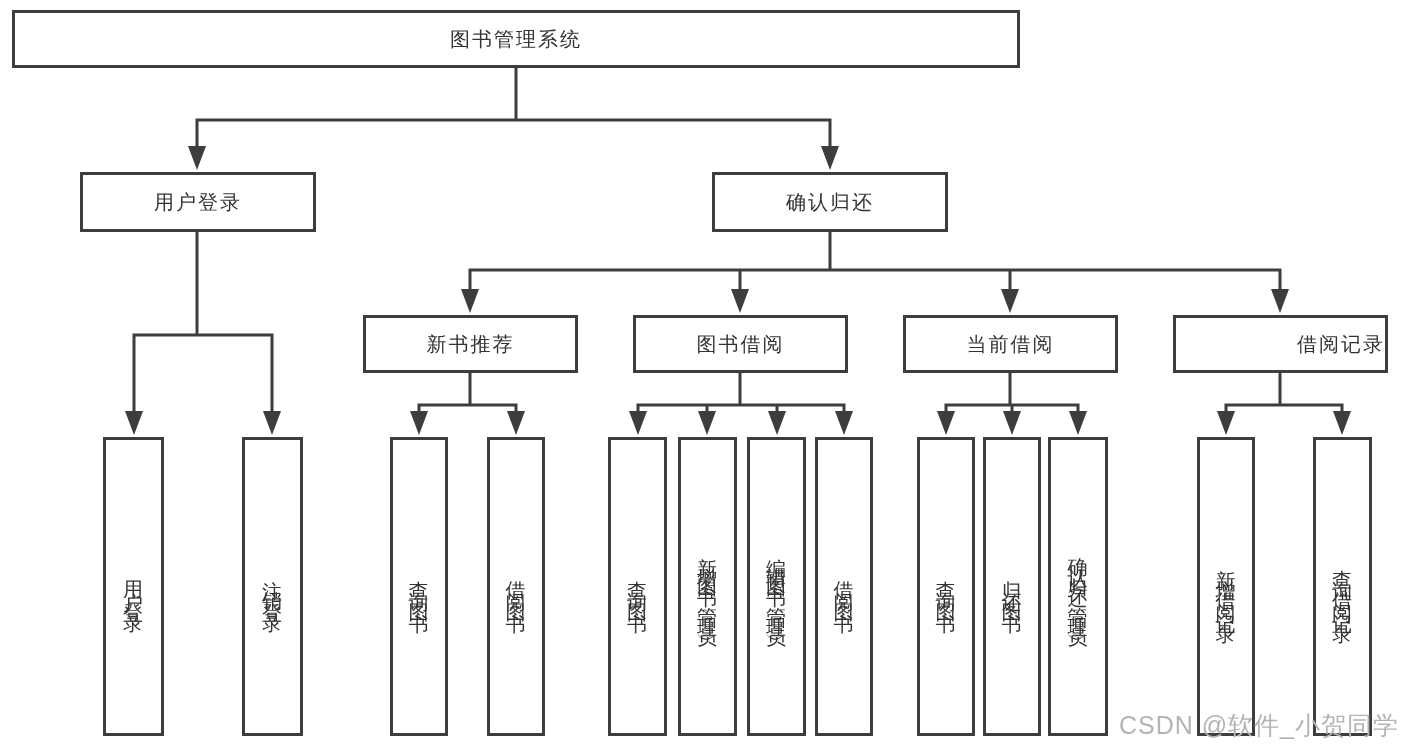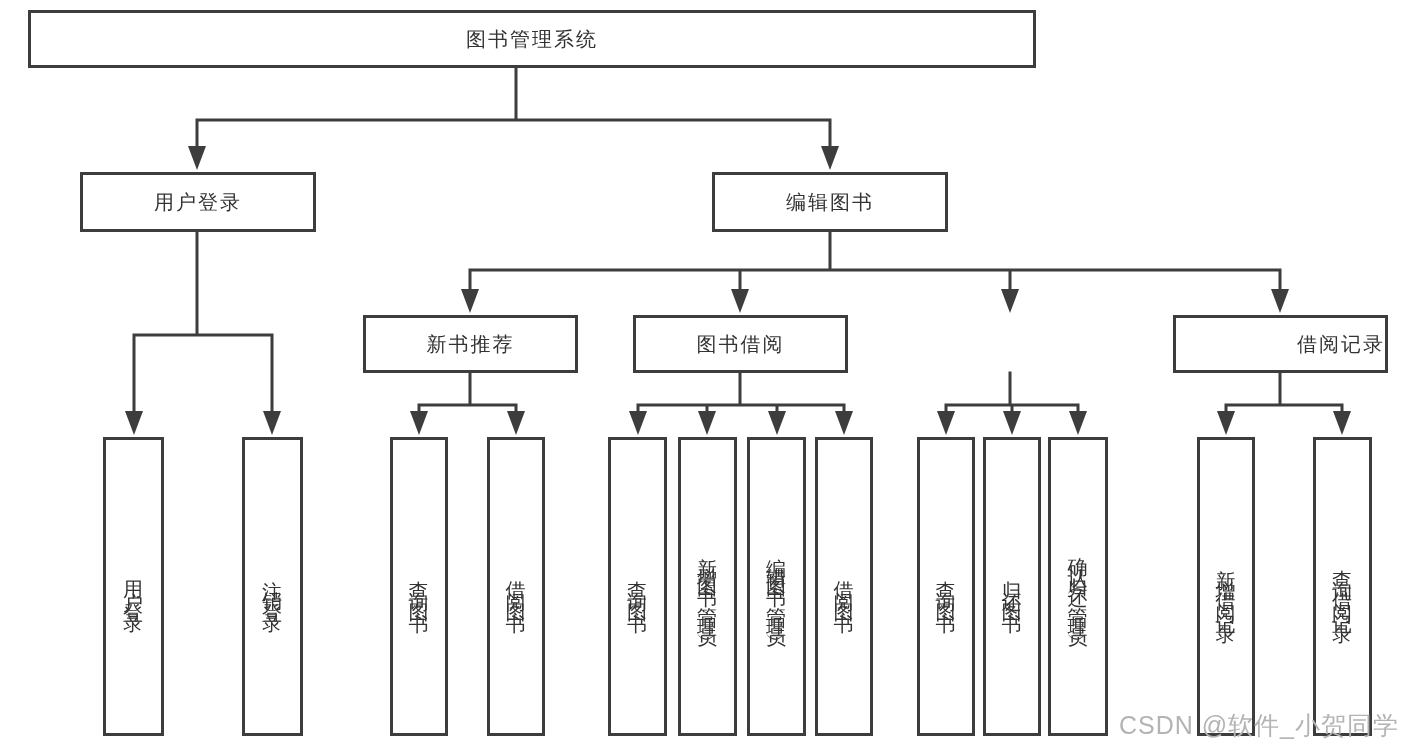--- a/index.html
+++ b/index.html
@@ -118,37 +118,40 @@
       <polygon points="768,411 786,411 777,435"></polygon>
       <polygon points="835,411 853,411 844,435"></polygon>
       <polygon points="937,411 955,411 946,435"></polygon>
       <polygon points="1003,411 1021,411 1012,435"></polygon>
       <polygon points="1069,411 1087,411 1078,435"></polygon>
       <polygon points="1217,411 1235,411 1226,435"></polygon>
       <polygon points="1333,411 1351,411 1342,435"></polygon>
     </g>
   </svg>
 
-  <div class="hbox" style="left:28px; top:10px; width:1008px; height:58px;">
+  <div class="hbox" style="left:12px; top:10px; width:1008px; height:58px;">
     <span>图书管理系统</span>
   </div>
 
   <div class="hbox" style="left:80px; top:172px; width:236px; height:60px;">
     <span>用户登录</span>
   </div>
   <div class="hbox" style="left:712px; top:172px; width:236px; height:60px;">
-    <span>编辑图书</span>
+    <span>确认归还</span>
   </div>
 
   <div class="hbox" style="left:363px; top:315px; width:215px; height:58px;">
     <span>新书推荐</span>
   </div>
   <div class="hbox" style="left:633px; top:315px; width:215px; height:58px;">
     <span>图书借阅</span>
   </div>
+  <div class="hbox" style="left:903px; top:315px; width:215px; height:58px;">
+    <span>当前借阅</span>
+  </div>
   <div class="hbox" style="left:1173px; top:315px; width:215px; height:58px;justify-content:flex-end;">
     <span>借阅记录</span>
   </div>
 
   <div class="vbox" style="left:103px; top:437px; width:61px; height:299px;">
     <span class="vlabel">用户登录</span>
   </div>
   <div class="vbox" style="left:242px; top:437px; width:61px; height:299px;">
     <span class="vlabel">注销登录</span>
   </div>

